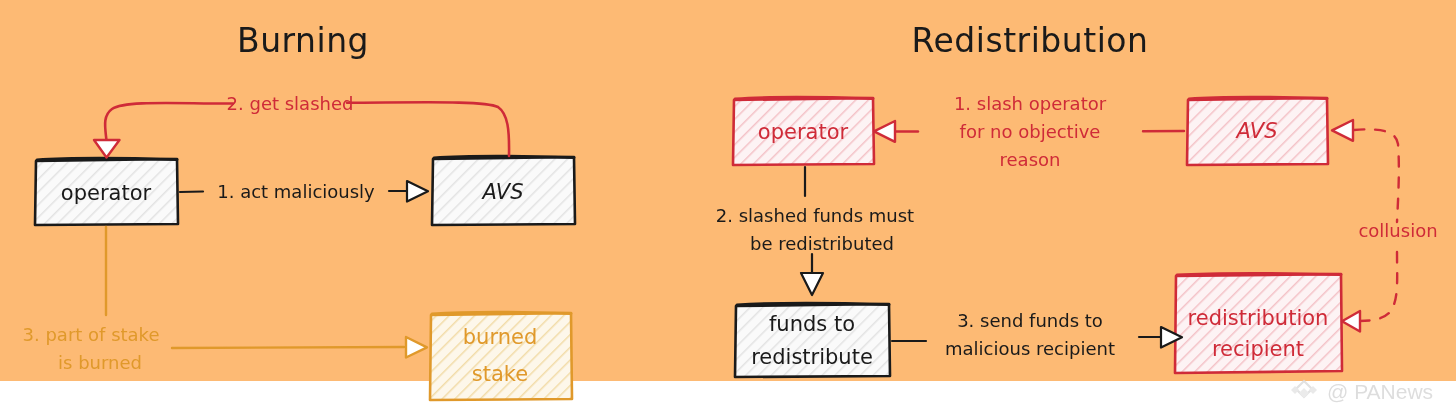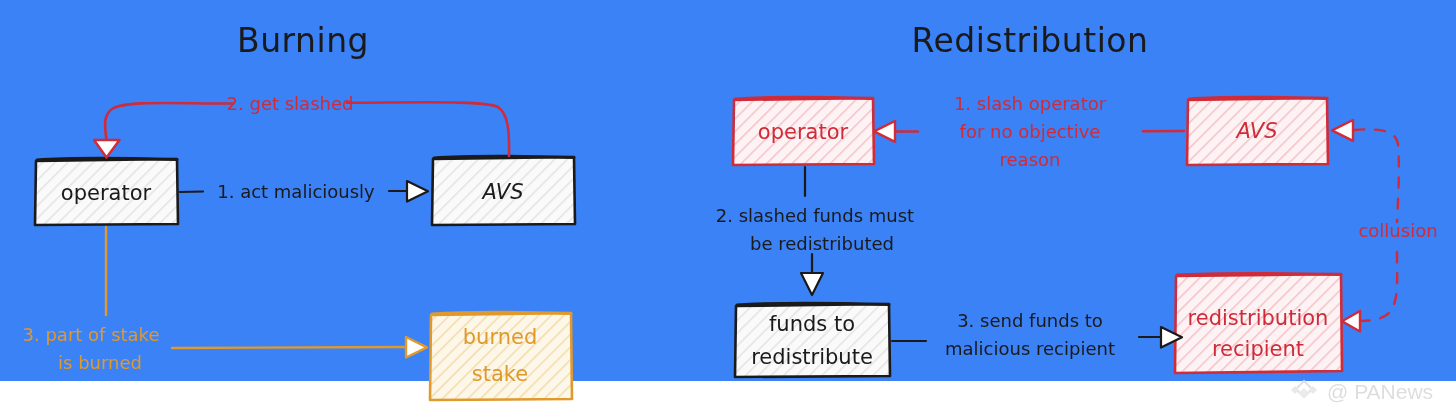--- a/index.html
+++ b/index.html
@@ -10,21 +10,21 @@
   body {
     width: 1456px; height: 415px;
     font-family: "DejaVu Sans", sans-serif;
     overflow: hidden;
     position: relative;
   }
   #canvas {
     position: relative;
     width: 1456px;
     height: 381px;
-    background: #3b82f6;
+    background: #fdba74;
   }
   svg.layer {
     position: absolute;
     top: 0; left: 0;
     width: 1456px;
     height: 415px;
     overflow: visible;
   }
   .hand {
     font-family: "DejaVu Sans", sans-serif;

